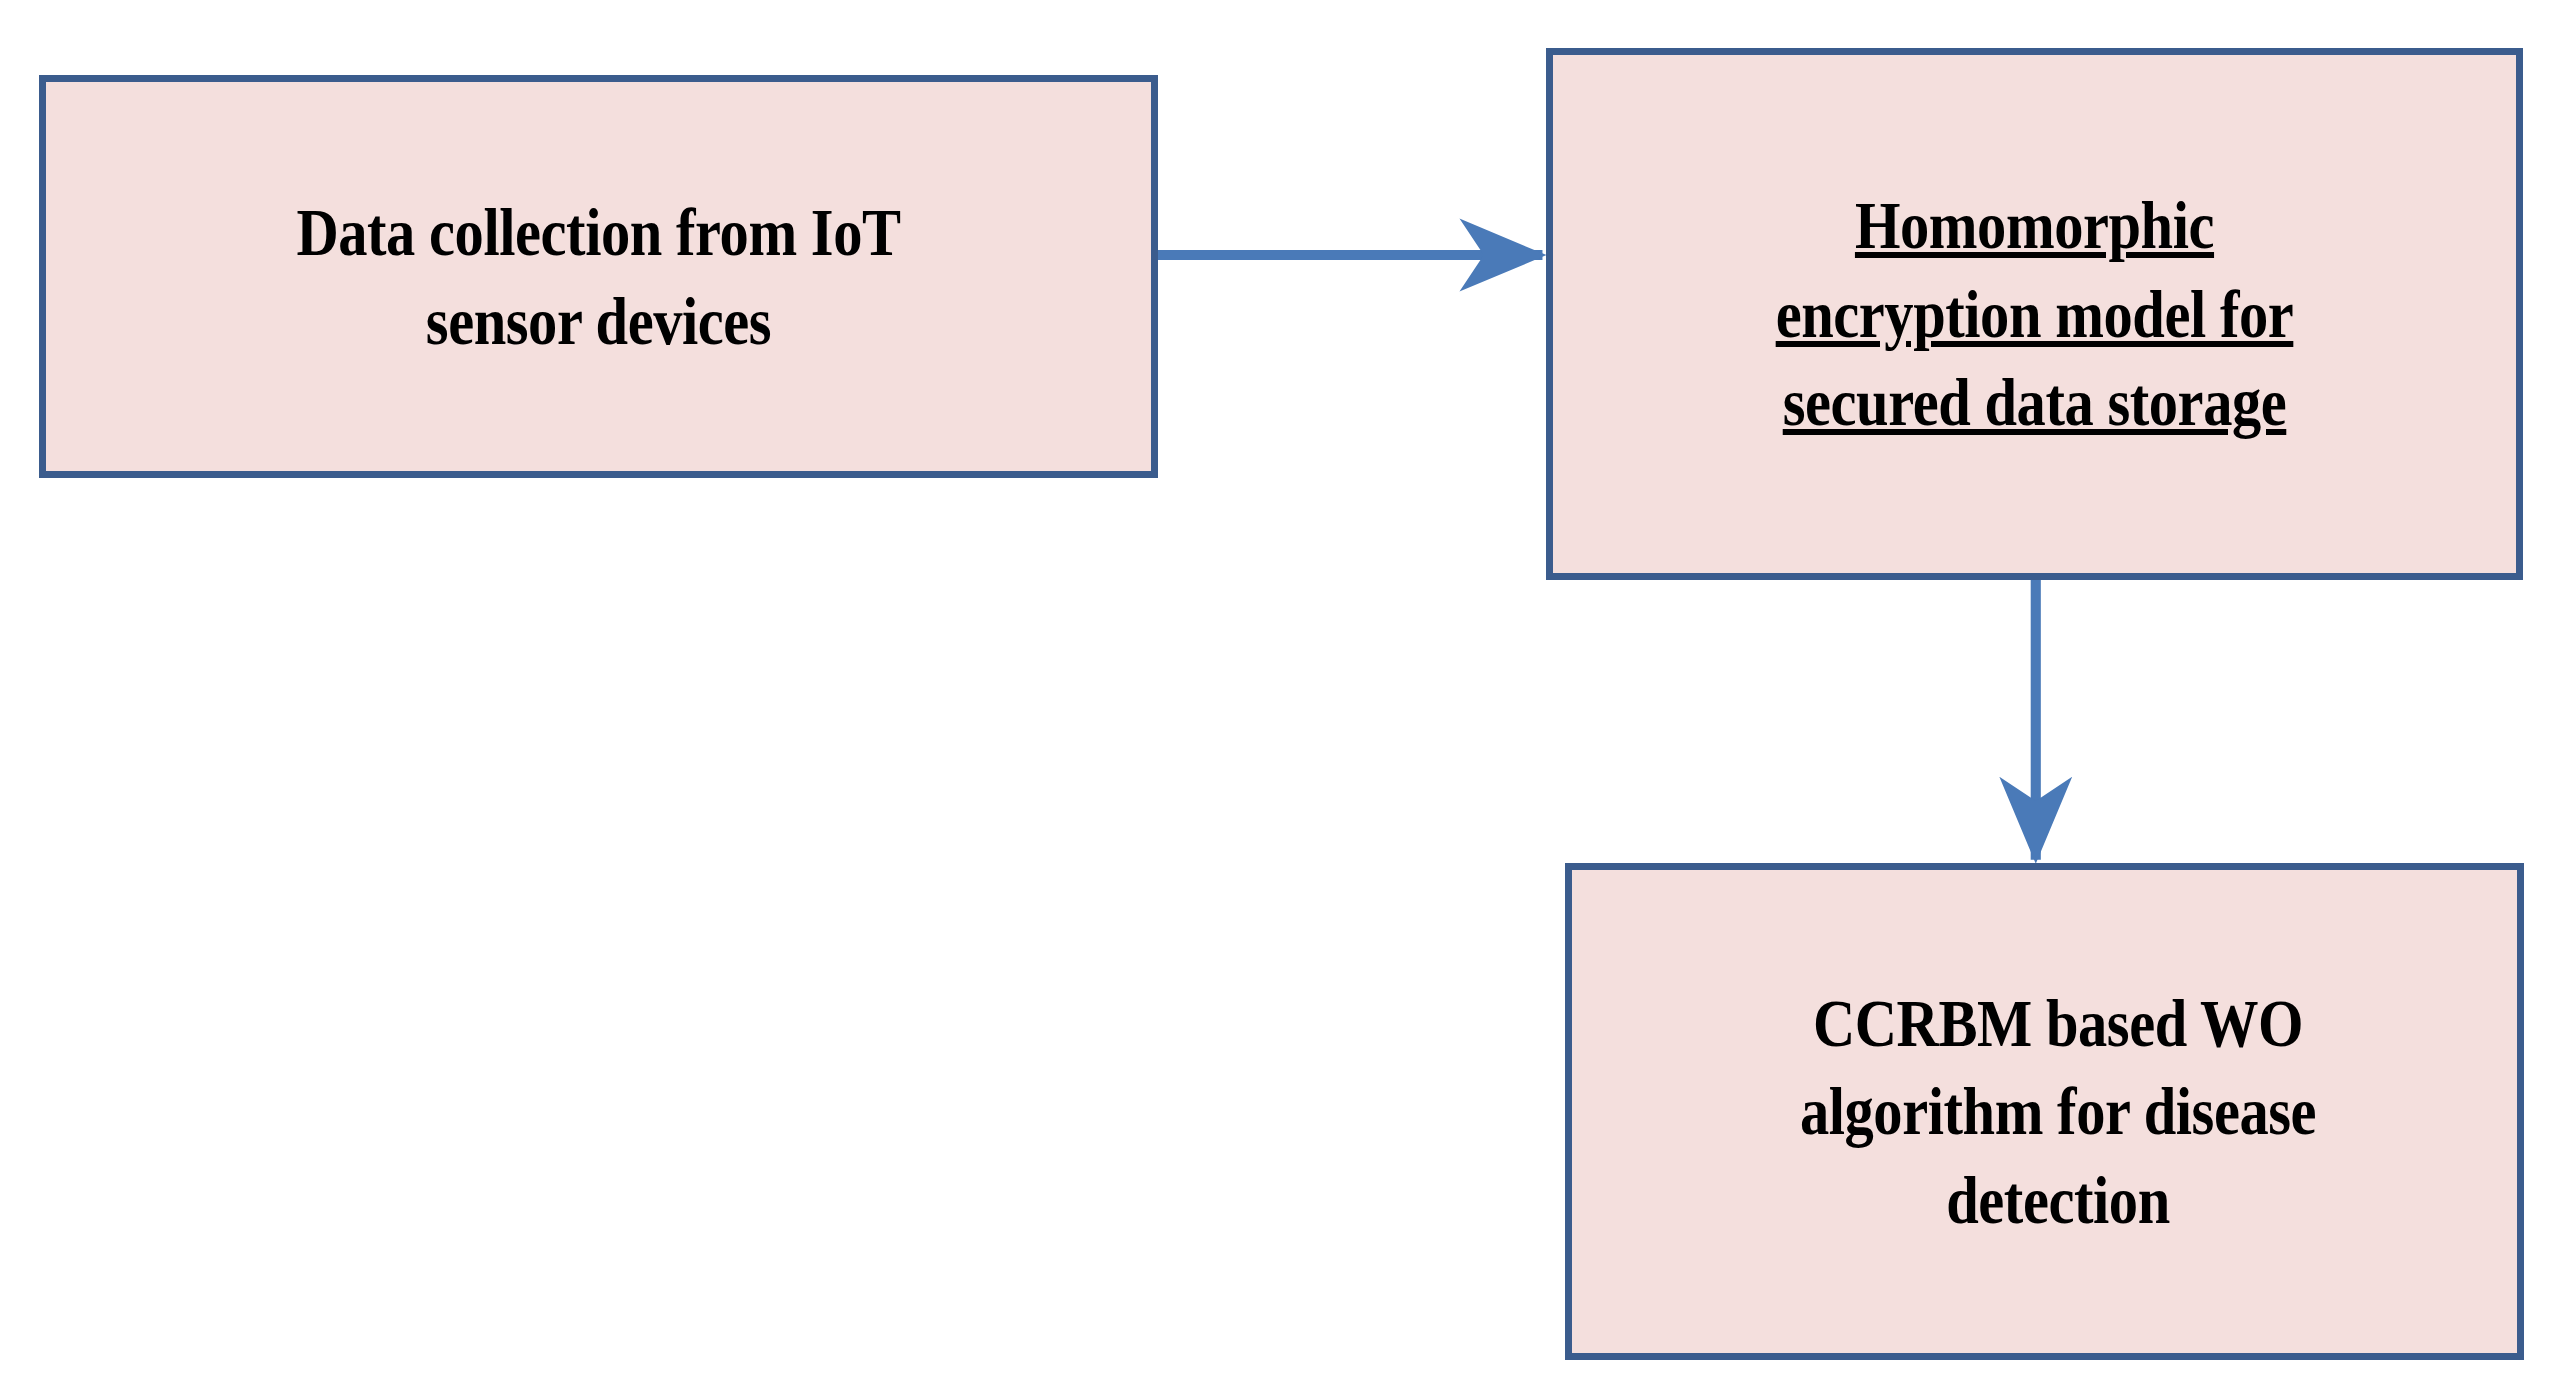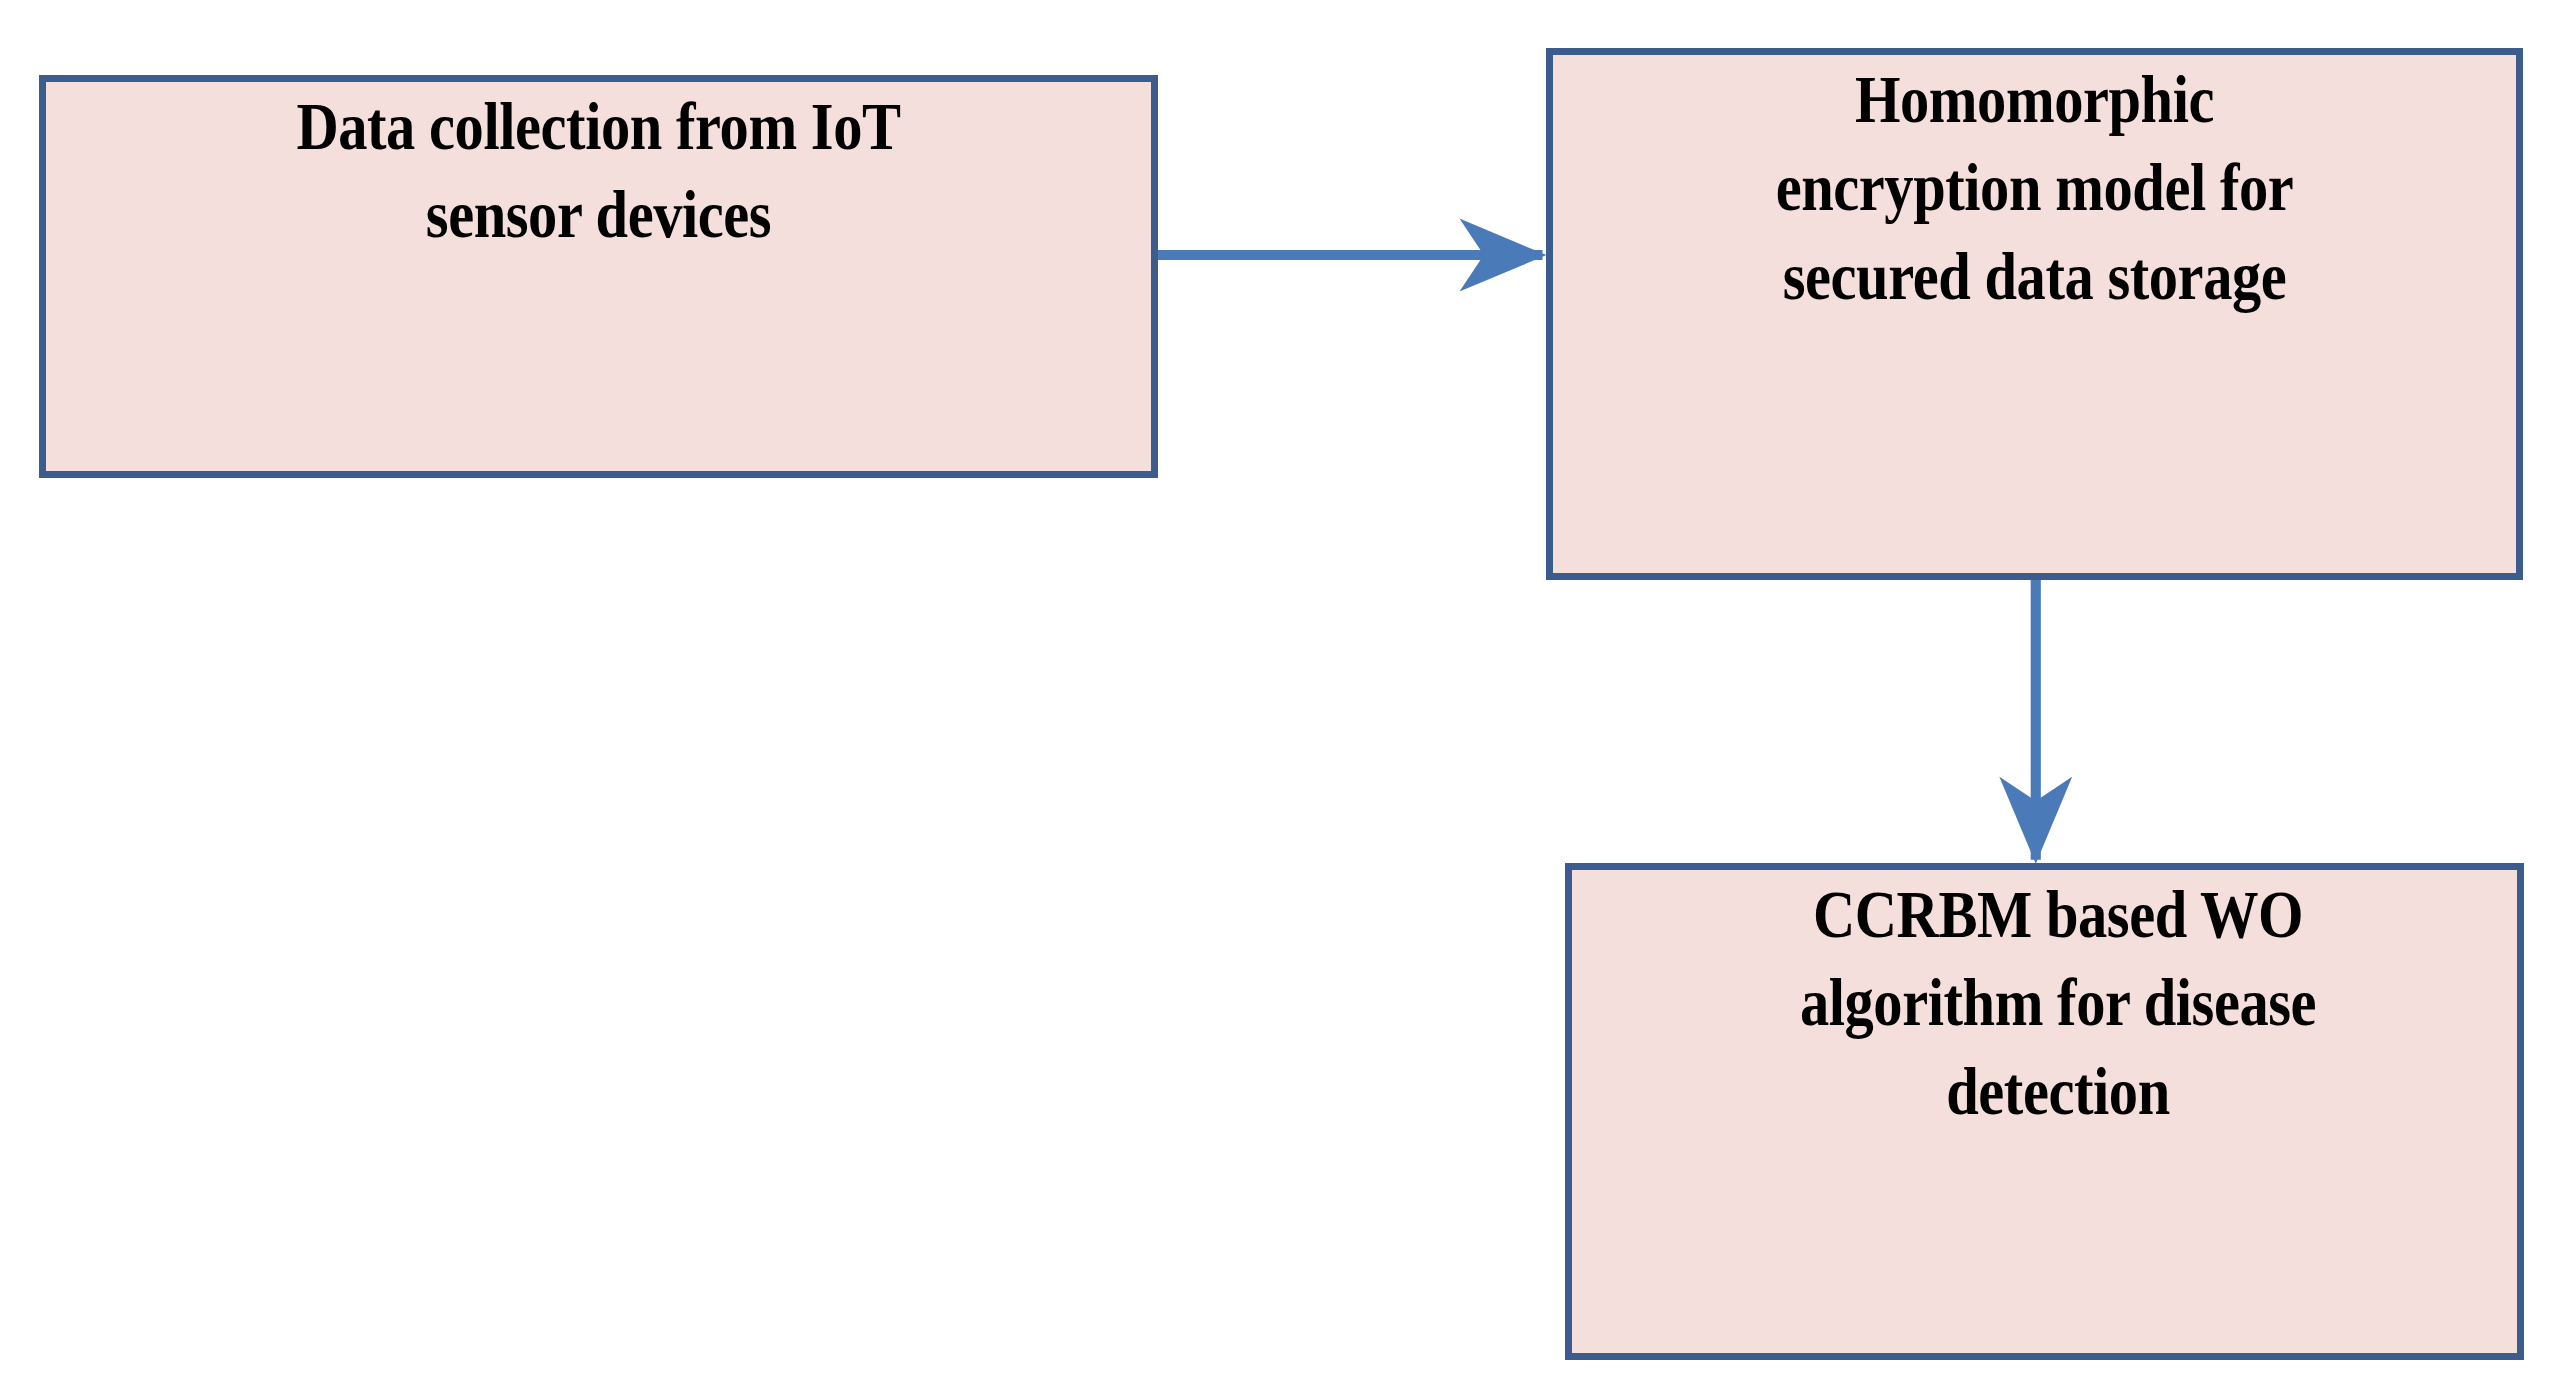--- a/index.html
+++ b/index.html
@@ -19,21 +19,21 @@
     overflow: hidden;
   }
 
   
   .node {
     position: absolute;
     box-sizing: border-box;
     background: #f4dfdd;
     border: 7.4px solid #3b5c8d;
     display: flex;
-    align-items: flex-start;
+    align-items: center;
     justify-content: center;
   }
   .node-label {
     display: block;
     width: 100%;
     color: #000000;
     font-family: "Liberation Serif", "DejaVu Serif", serif;
     font-weight: bold;
     text-align: center;
     line-height: 1.30;
@@ -43,21 +43,21 @@
     white-space: pre-line;
   }
 
   
   #node-1 {
     left: 39px;  top: 75px;  width: 1119px; height: 403px;
   }
   #node-1 .node-label { font-size: 68px; padding: 0 24px; }
 
   #node-2 {
-    left: 1546px; top: 48px;  width: 977px; height: 532px;
+    left: 1546px; top: 48px;  width: 977px; height: 532px; text-decoration: underline;
   }
   #node-2 .node-label { font-size: 68px; padding: 0 31px; }
 
   #node-3 {
     left: 1565px; top: 863px; width: 959px; height: 497px; padding-left: 27px;
   }
   #node-3 .node-label { font-size: 68px; padding: 0 39px; }
 
   
   #connectors {

